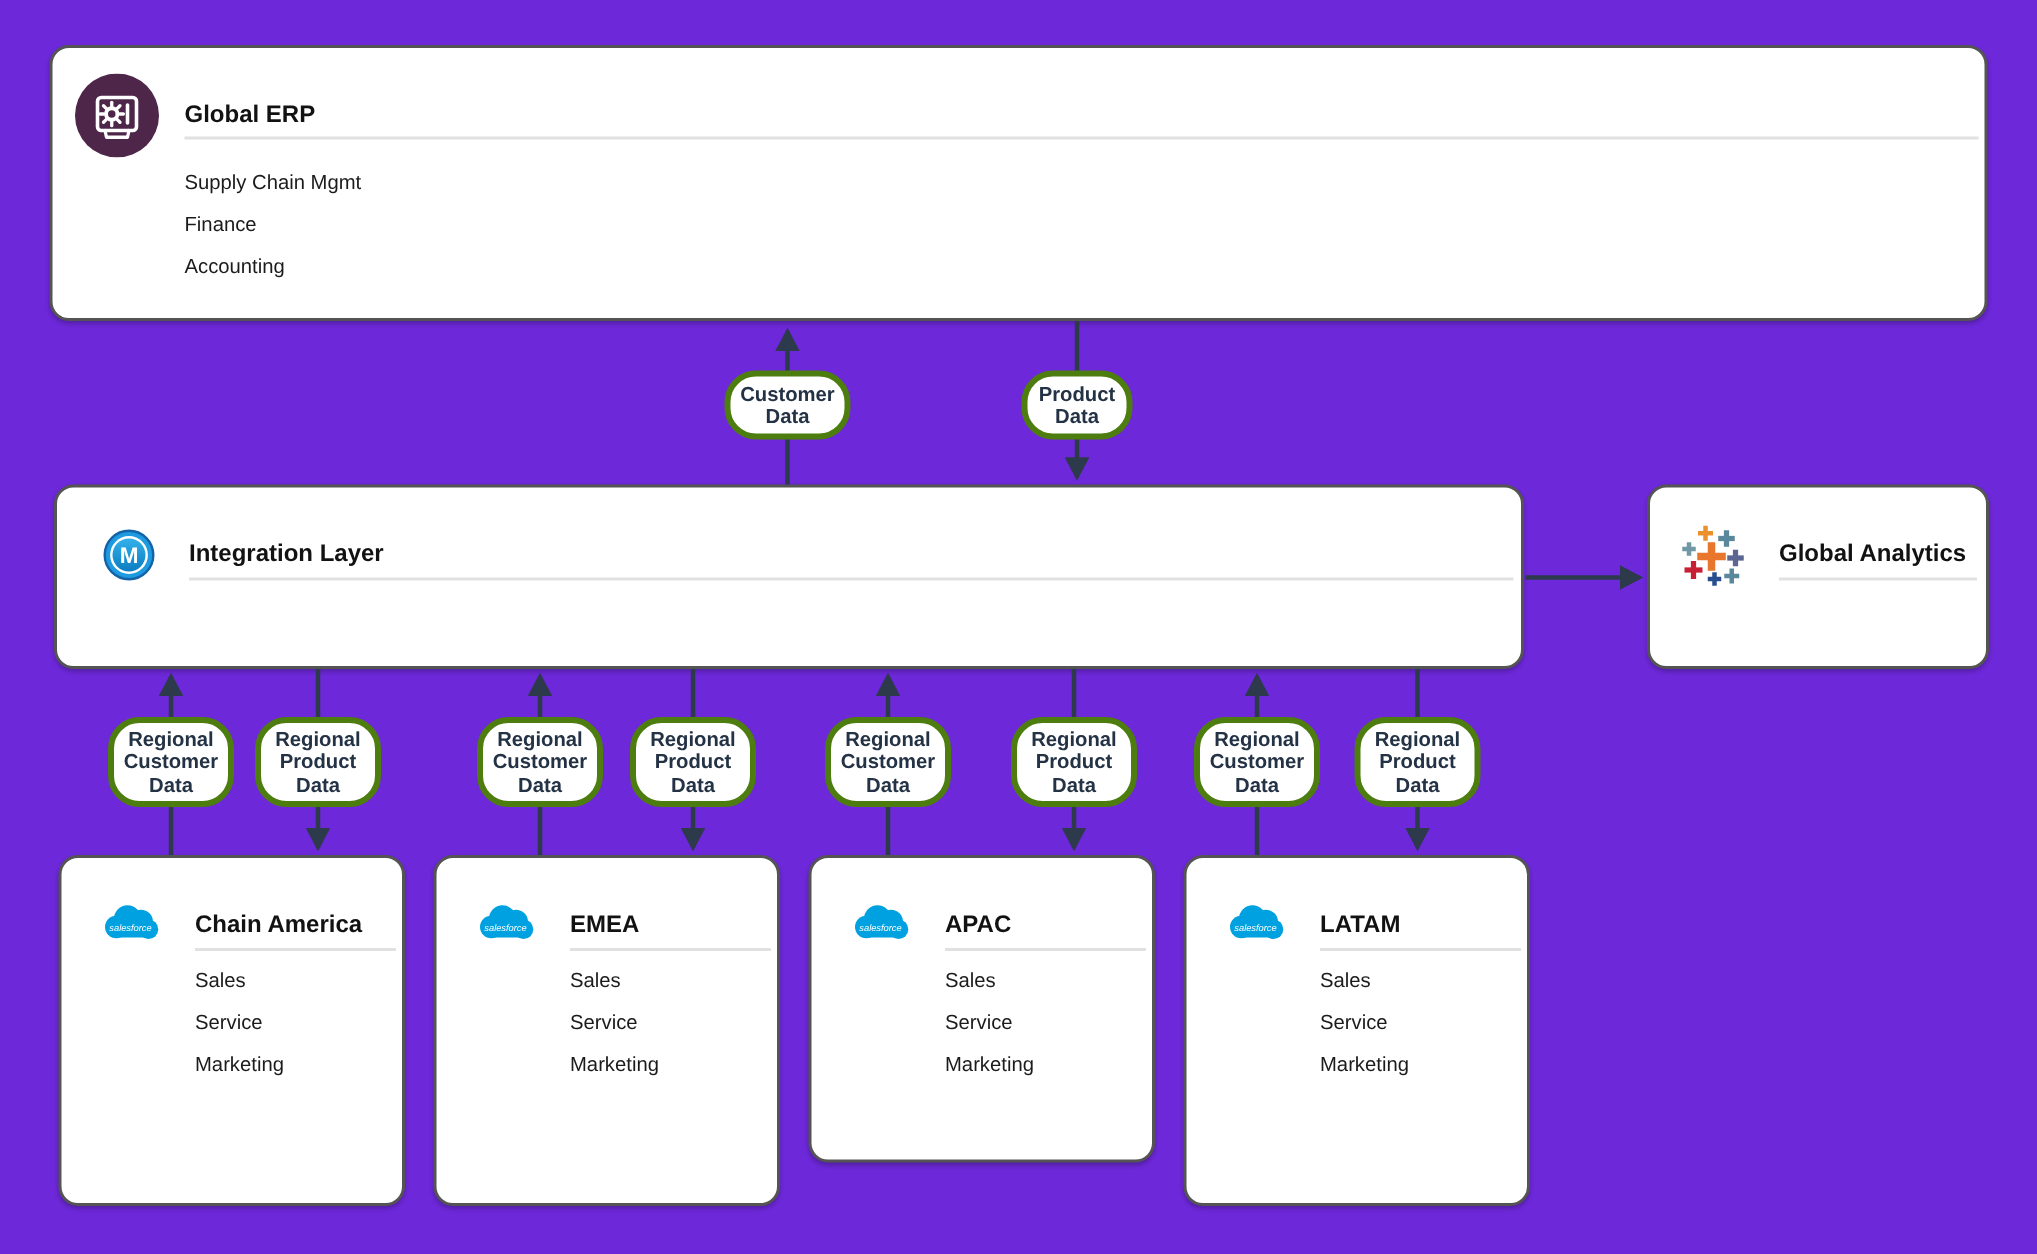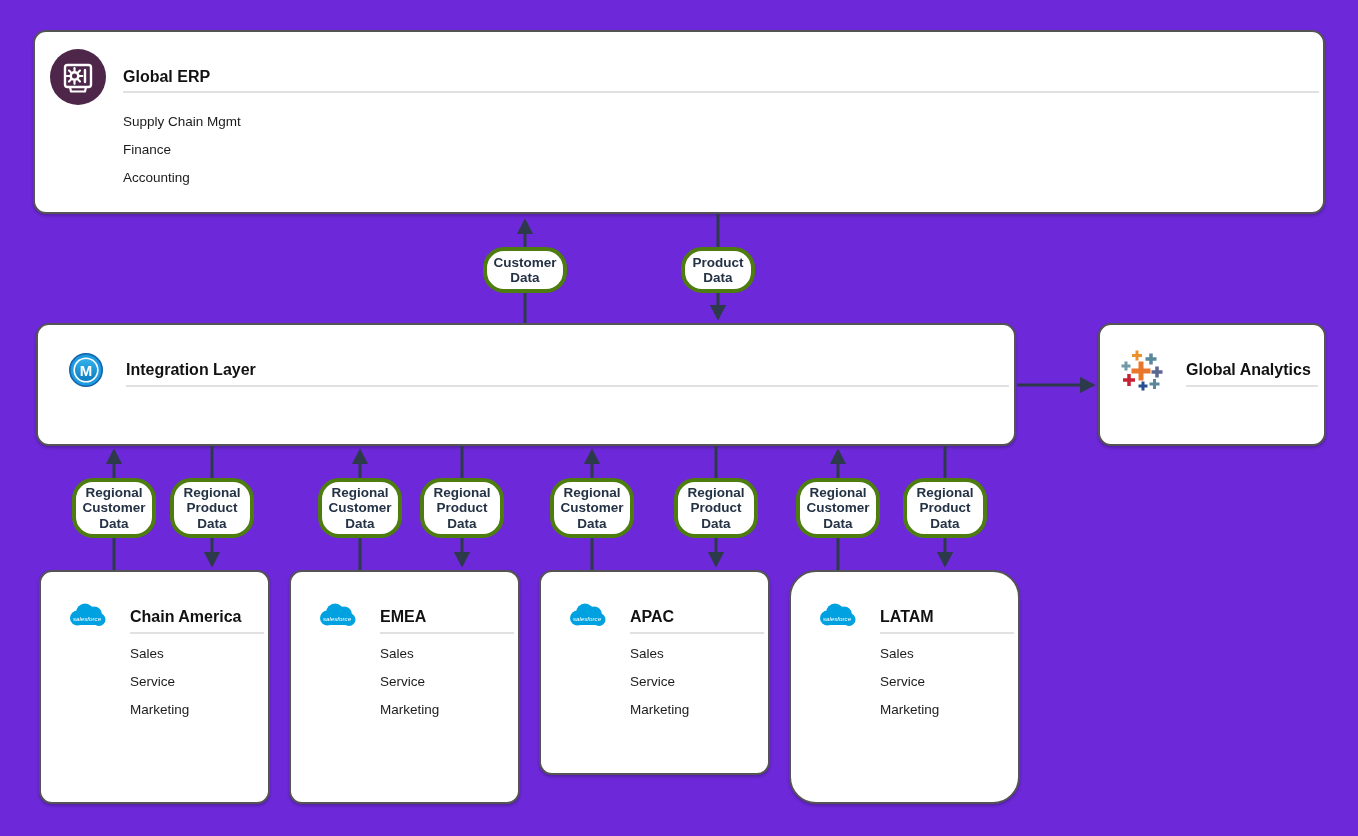--- a/index.html
+++ b/index.html
@@ -194,21 +194,21 @@
     </span>
     <div class="title" style="left:89px;top:35px;">APAC</div>
     <div class="divider" style="left:89px;right:4px;top:60px;"></div>
     <div class="items" style="left:89px;top:67px;">
       <div class="item">Sales</div>
       <div class="item">Service</div>
       <div class="item">Marketing</div>
     </div>
   </div>
 
-  <div class="box" style="left:789px;top:570px;width:231px;height:234px;border-radius:27px;">
+  <div class="box" style="left:789px;top:570px;width:231px;height:234px;">
     <span class="icon" style="left:25px;top:29px;width:40px;height:28px;">
       <svg width="40" height="28" viewBox="0 0 40 28">
         <g fill="#00A1E0">
           <circle cx="11.5" cy="17" r="7.5"></circle>
             <circle cx="19" cy="11.5" r="9"></circle>
           <circle cx="28" cy="13.5" r="8"></circle>
             <circle cx="33" cy="18.5" r="6.5"></circle>
           <rect x="8" y="13" width="29" height="11" rx="5.5"></rect>
         </g>
         <text x="21" y="19.5" text-anchor="middle" font-size="6.2" font-style="italic" fill="#ffffff" font-family="&quot;Liberation Sans&quot;,sans-serif">salesforce</text>

